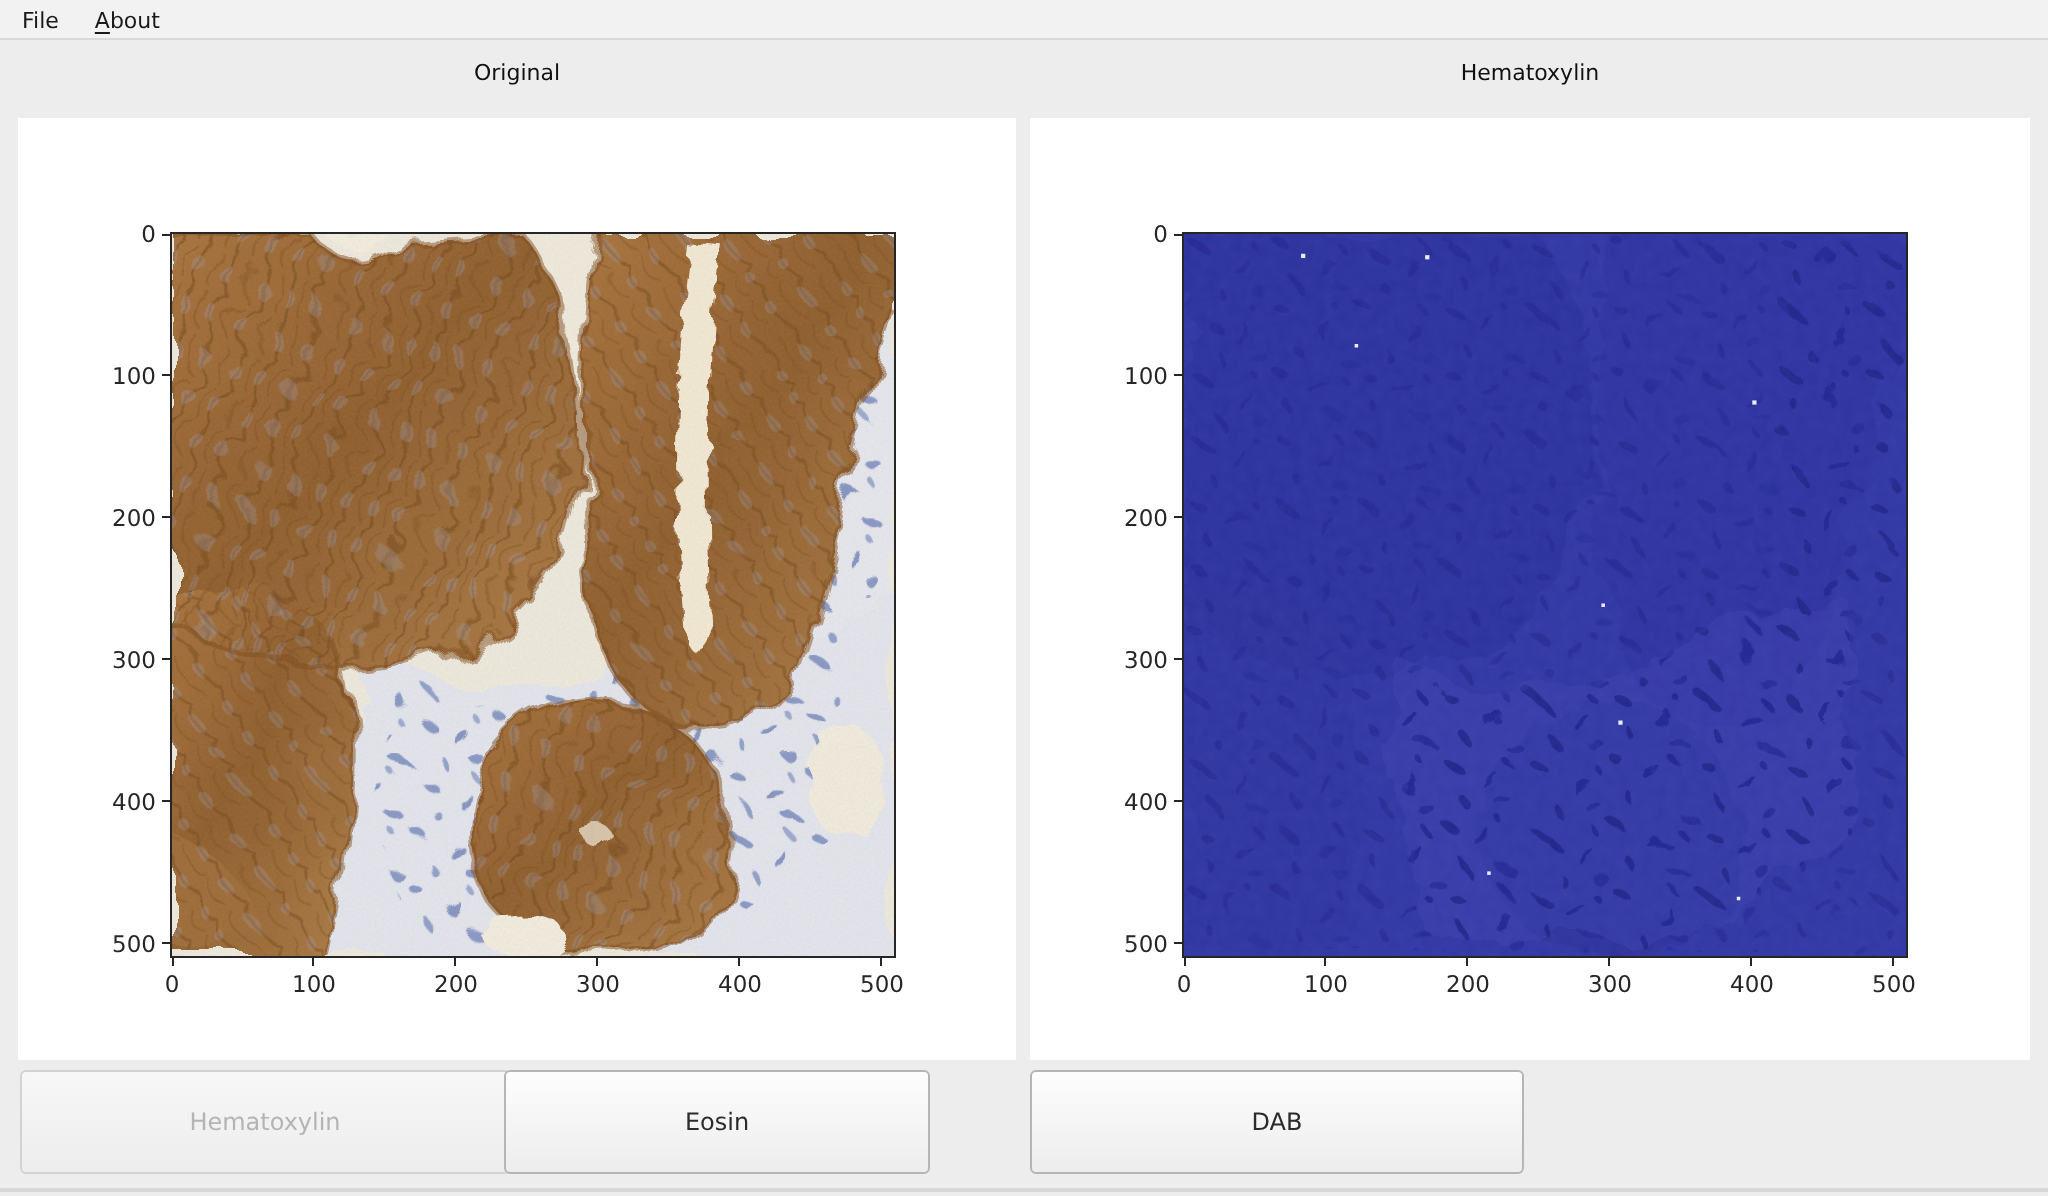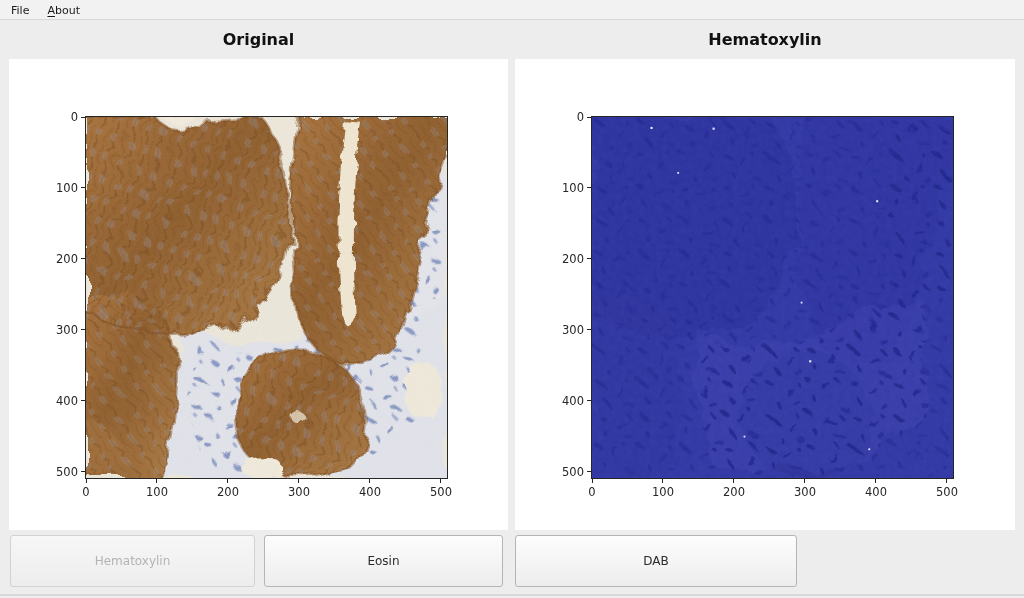--- a/index.html
+++ b/index.html
@@ -8,21 +8,21 @@
 
   
   .menubar{position:absolute;top:0;left:0;right:0;height:19px;background:#f2f2f2;
            border-bottom:1px solid #d9d9d9;display:flex;align-items:flex-end;
            font-size:11px;color:#1a1a1a;}
   .menu-item{padding:2px 9px;cursor:default;}
   .menu-item:first-child{margin-left:2px;}
   .ul{text-decoration:underline;text-underline-offset:2px;}
 
   
-  .title{position:absolute;top:30px;font-size:16px;color:#111;text-align:center;font-weight:bold;}
+  .title{position:absolute;top:30px;font-size:11px;color:#111;text-align:center;}
   .title-left{left:9px;width:499px;}
   .title-right{left:515px;width:500px;}
 
   
   .card{position:absolute;top:59px;height:471px;background:#ffffff;}
   .card-left{left:9px;width:499px;}
   .card-right{left:515px;width:500px;}
 
   
   .plot{position:absolute;top:116px;width:363px;height:363px;border:1px solid #262626;
@@ -42,22 +42,22 @@
   .tky{position:absolute;left:-5px;width:4px;height:1px;background:#262626;}
   .ky0{top:0}.ky1{top:70px}.ky2{top:141px}.ky3{top:212px}.ky4{top:283px}.ky5{top:354px}
 
   
   .btn{position:absolute;top:535px;height:52px;border:1px solid #b5b5b5;border-radius:3px;
        background:linear-gradient(#fdfdfd,#ededed);font-size:12px;color:#2b2b2b;
        display:flex;align-items:center;justify-content:center;box-sizing:border-box;
        font-family:"DejaVu Sans","Liberation Sans",sans-serif;}
   .btn.disabled{color:#b4b4b4;border-color:#d2d2d2;background:linear-gradient(#f7f7f7,#ededed);}
   .btn1{left:10px;width:245px;}
-  .btn2{left:264px;width:239px;}
-  .btn3{left:515px;width:282px;}
+  .btn2{left:252px;width:213px;}
+  .btn3{left:515px;width:247px;}
   .btn4{left:769px;width:246px;}
 
   .bottom-line{position:absolute;left:0;right:0;top:594px;height:2px;background:#cdcdcd;opacity:.65;}
 </style>
 </head>
 <body>
 
 <div class="window">
 
   <div class="menubar">

